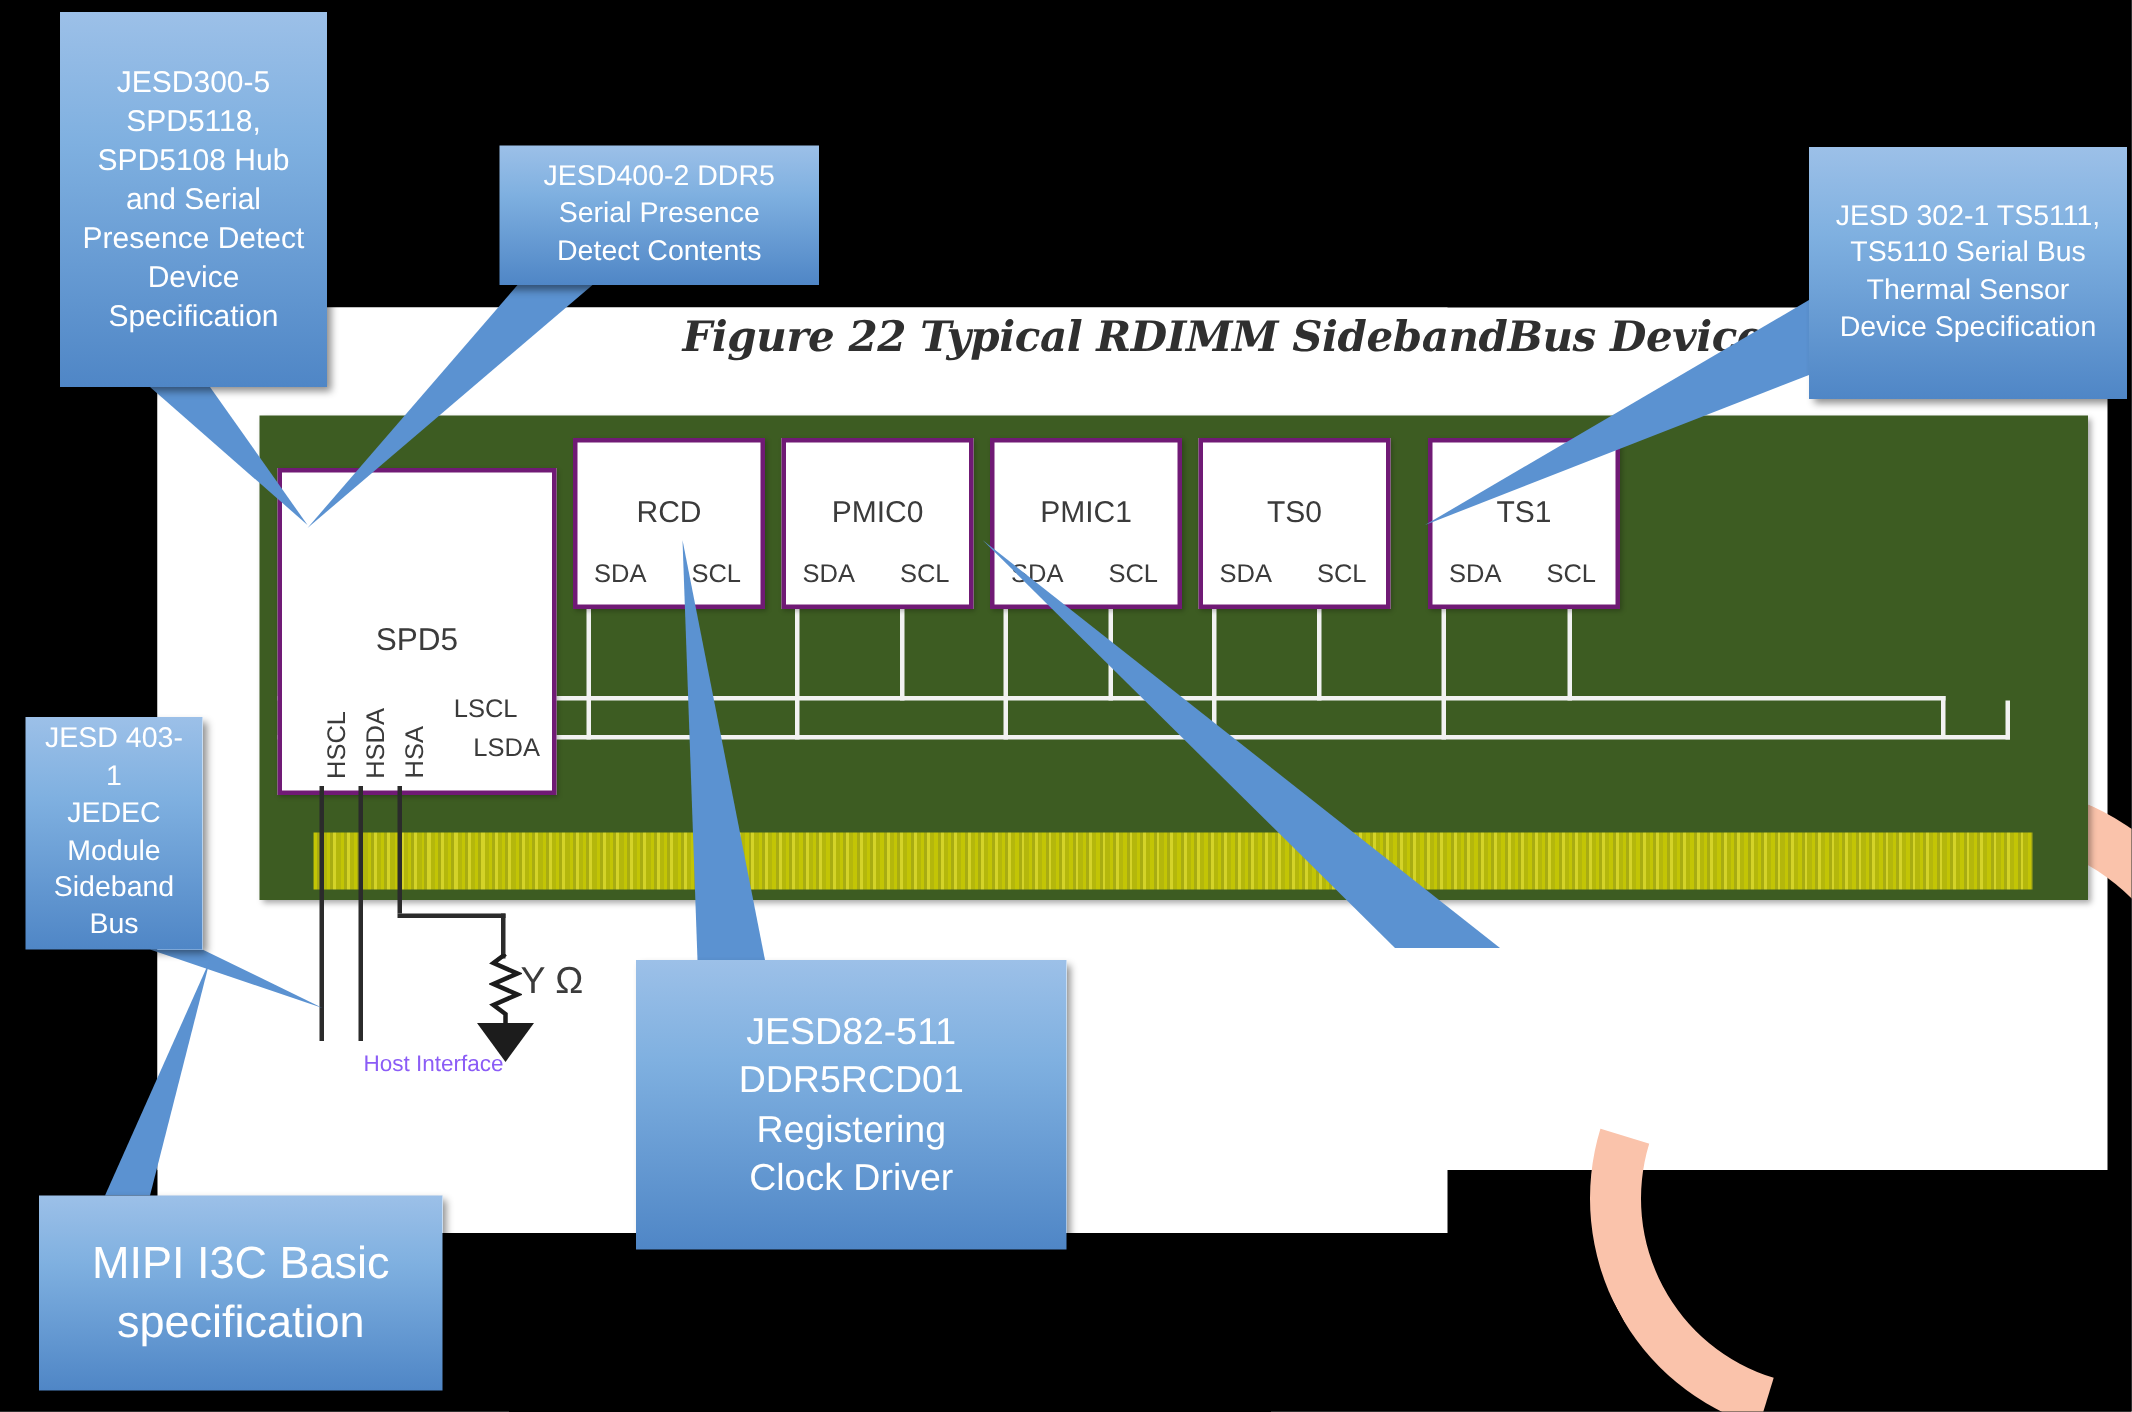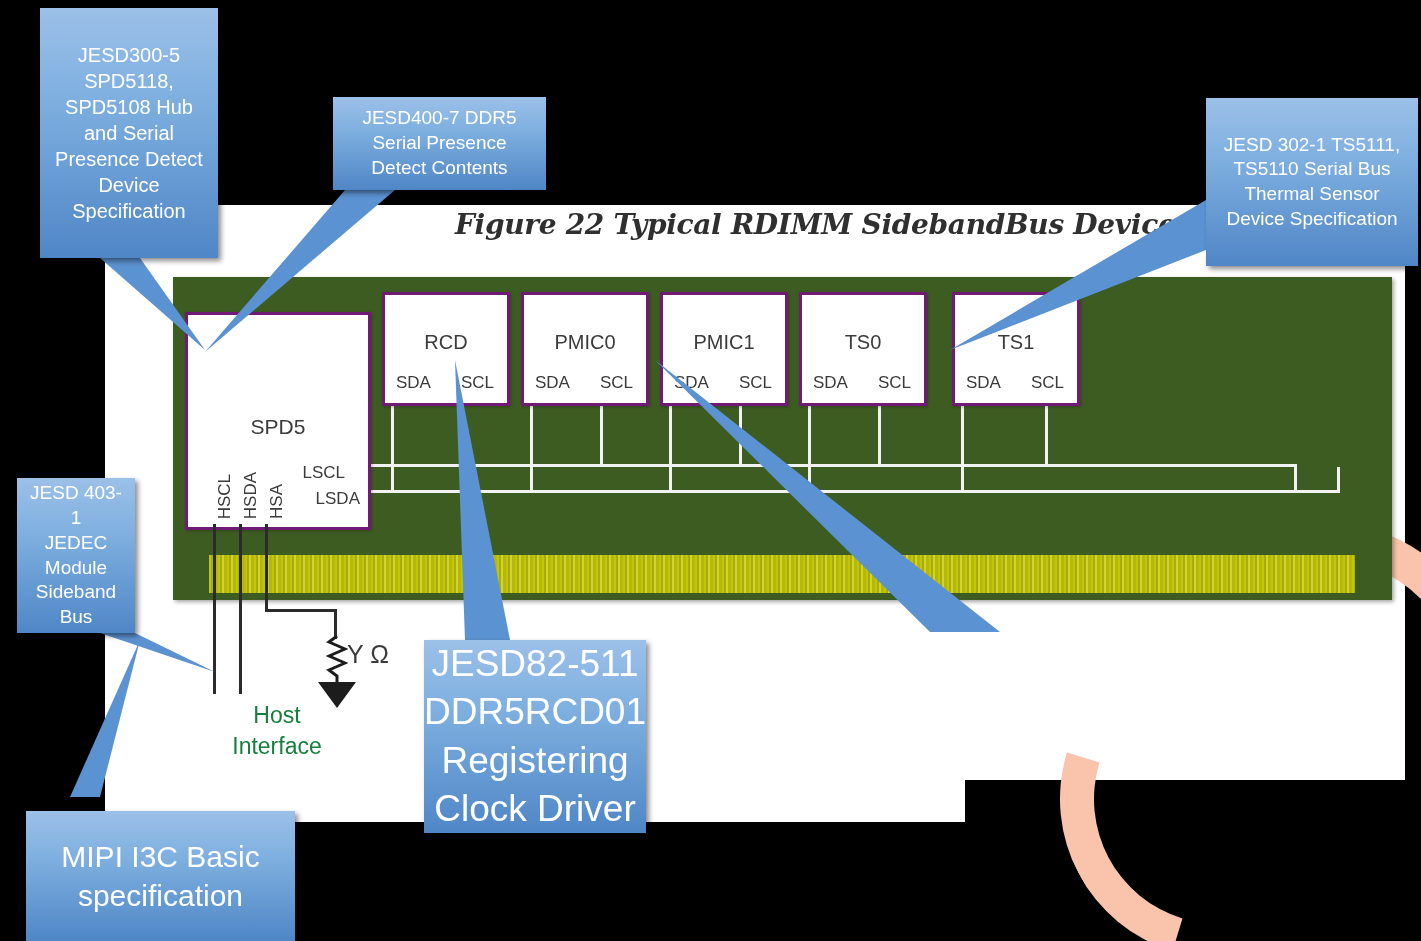--- a/index.html
+++ b/index.html
@@ -65,36 +65,36 @@
   
   .hw{position:absolute;background:#2b2b2b;}
   .hwv{width:3px;} .hwh{height:3px;}
 
   #resistor{position:absolute;left:326px;top:636px;width:22px;height:46px;}
   #gnd{position:absolute;left:318px;top:682px;width:0;height:0;
        border-left:19px solid transparent;border-right:19px solid transparent;
        border-top:26px solid #1c1c1c;}
   #ohm-label{position:absolute;left:347px;top:640px;font-size:25px;color:#3b3b3b;
        font-family:"Liberation Sans",sans-serif;white-space:nowrap;}
-  #host-label{position:absolute;left:222px;top:700px;width:110px;text-align:center;
-       font-size:23px;color:#15803d;line-height:1.35;}
+  #host-label{position:absolute;left:234px;top:700px;width:110px;text-align:center;
+       font-size:15px;color:#8b5cf6;line-height:1.35;}
 
   
   .callout{position:absolute;color:#ffffff;text-align:center;
       background:linear-gradient(180deg,#9cc0e8 0%,#7fb0e0 35%,#4f86c6 100%);
       box-shadow:3px 3px 5px rgba(0,0,0,.45);
       display:flex;align-items:center;justify-content:center;
       line-height:1.3;box-sizing:border-box;padding:6px 8px;}
 
   #c-spd    {left:8px;  top:8px;   width:178px;height:250px;font-size:20px;margin-left:32px;}
   #c-spdctl {left:333px;top:97px;  width:213px;height:93px; font-size:19px;}
   #c-ts     {left:1206px;top:98px; width:212px;height:168px;font-size:19px;}
   #c-sb     {left:17px; top:478px; width:118px;height:155px;font-size:19px;}
-  #c-mipi   {left:26px; top:797px; width:269px;height:130px;font-size:30px;margin-top:14px;}
-  #c-rcd    {left:424px;top:640px; width:222px;height:193px;font-size:37px;}
+  #c-mipi   {left:26px; top:797px; width:269px;height:130px;font-size:30px;}
+  #c-rcd    {left:424px;top:640px; width:287px;height:193px;font-size:25px;}
   #c-pmic   {left:824px;top:632px; width:344px;height:230px;font-size:31px;}
 
   .callout span{display:block;width:100%;}
 </style>
 </head>
 <body>
 
 <div id="stage">
 
   <div id="page-ext" class="page-white"></div>
@@ -197,21 +197,21 @@
       <span>SPD5108 Hub</span>
       <span>and Serial</span>
       <span>Presence Detect</span>
       <span>Device</span>
       <span>Specification</span>
     </div>
   </div>
 
   <div id="c-spdctl" class="callout">
     <div>
-      <span>JESD400-7 DDR5</span>
+      <span>JESD400-2 DDR5</span>
       <span>Serial Presence</span>
       <span>Detect Contents</span>
     </div>
   </div>
 
   <div id="c-ts" class="callout">
     <div>
       <span>JESD 302-1 TS5111,</span>
       <span>TS5110 Serial Bus</span>
       <span>Thermal Sensor</span>

